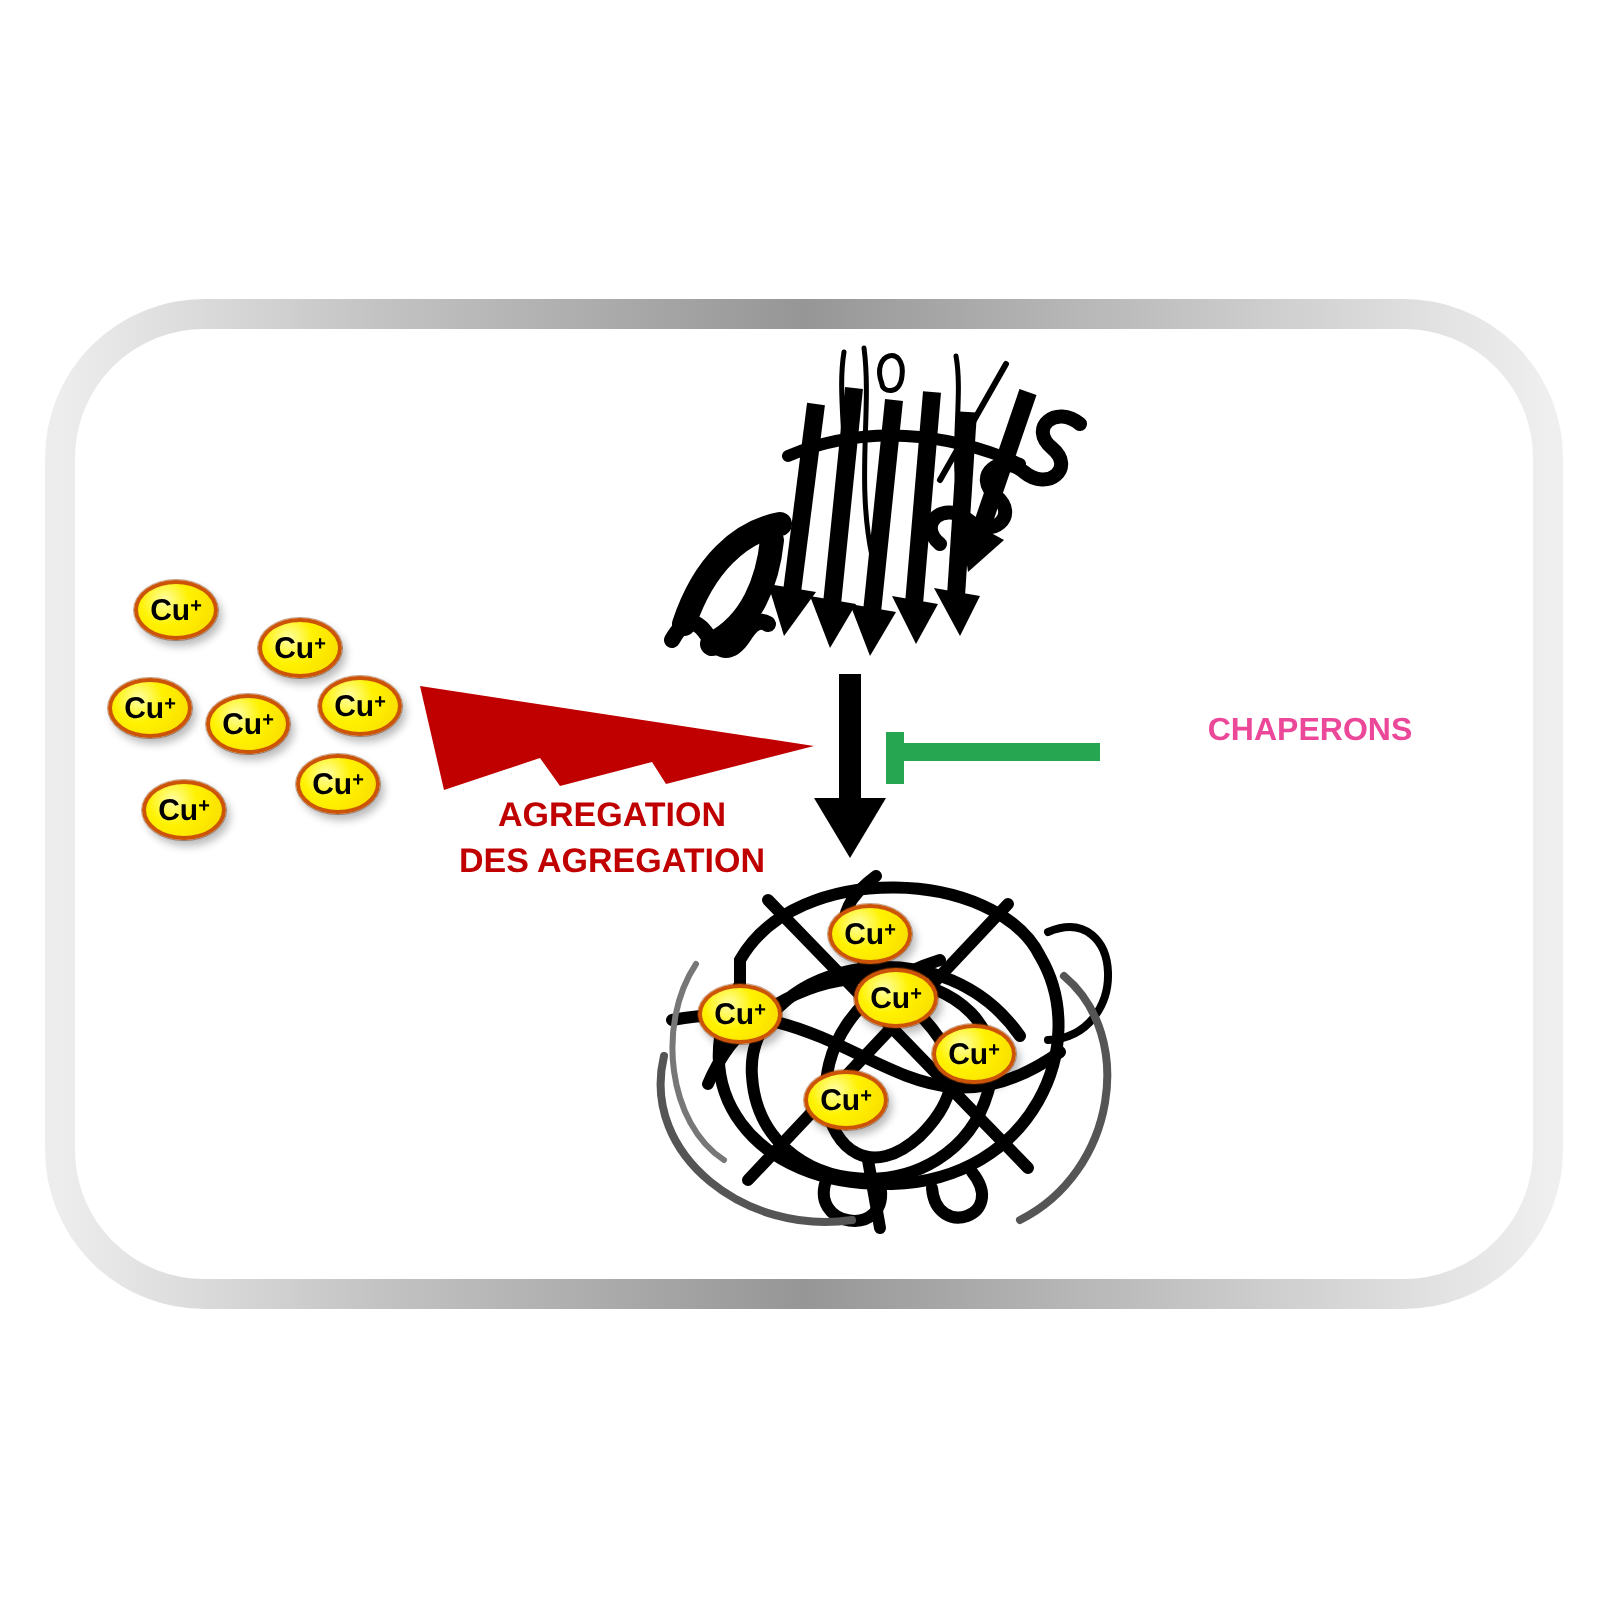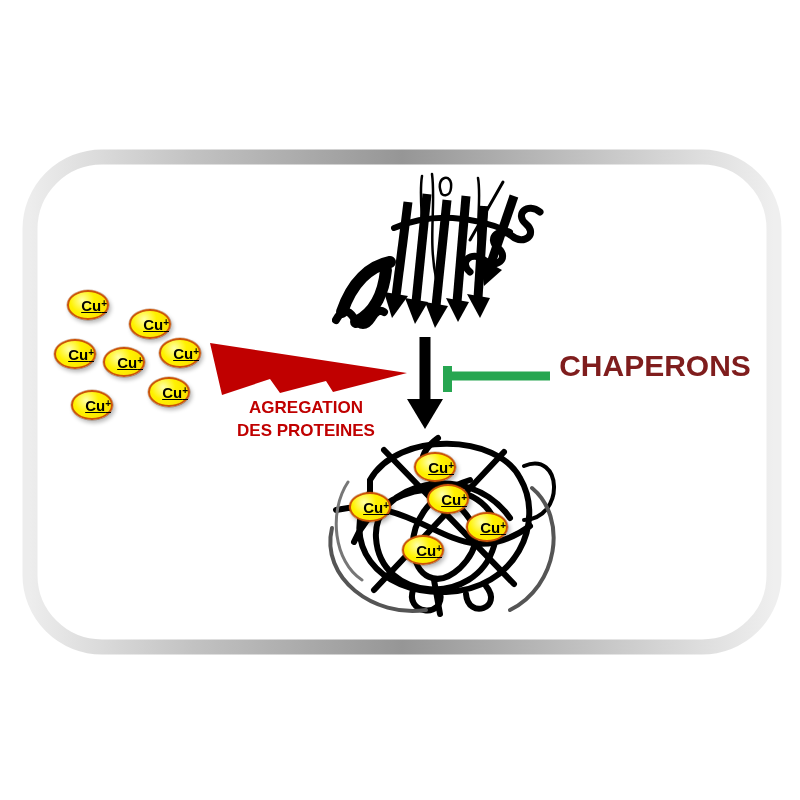--- a/index.html
+++ b/index.html
@@ -7,37 +7,36 @@
     position:relative;width:800px;height:800px;background:#fff;overflow:hidden;
     font-family:"Liberation Sans",sans-serif;
   }
   .abs{position:absolute;}
   
   .ion{
     position:absolute;width:42px;height:30px;border-radius:50%;
     background:radial-gradient(circle at 35% 32%, #ffffa8 0%, #fff200 40%, #f8d900 100%);
     border:2.5px solid #cb5408;
     box-shadow:2px 3px 4px rgba(0,0,0,0.28), 0 0 0 0.5px rgba(140,60,0,0.45);
-    display:flex;align-items:center;justify-content:flex-end;
+    display:flex;align-items:center;justify-content:center;
     box-sizing:border-box;
-    text-decoration:underline;
   }
   .ion-text{
     color:#000;font-weight:bold;font-size:15px;line-height:1;letter-spacing:0;
     white-space:nowrap;
   }
   .ion-text sup{font-size:10px;vertical-align:4px;font-weight:bold;}
   
   .label-agg{
     position:absolute;left:200px;top:396px;width:212px;text-align:center;
     color:#c00000;font-weight:bold;font-size:17px;line-height:23px;
   }
   .label-chap{
     position:absolute;left:543px;top:353px;width:224px;text-align:center;
-    color:#7f1d1d;font-weight:bold;font-size:30px;line-height:26px;
+    color:#ec4899;font-weight:bold;font-size:16px;line-height:26px;
   }
 </style>
 </head>
 <body>
 
 <div class="canvas">
 
   <svg class="abs" style="left:0;top:0" width="800" height="800" viewBox="0 0 800 800">
     <defs>
       <linearGradient id="frameGrad" x1="0" y1="0" x2="1" y2="0">
@@ -151,20 +150,20 @@
     </div>
   <div class="ion" style="left:466px;top:512px">
       <span class="ion-text"><span>Cu</span><sup>+</sup></span>
     </div>
   <div class="ion" style="left:402px;top:535px">
       <span class="ion-text"><span>Cu</span><sup>+</sup></span>
     </div>
 
   <div class="label-agg">
     <div>AGREGATION</div>
-    <div>DES PROTEINES</div>
+    <div>DES AGREGATION</div>
   </div>
 
   <div class="label-chap">
     <div>CHAPERONS</div>
   </div>
 
 </div>
 
 </body></html>

